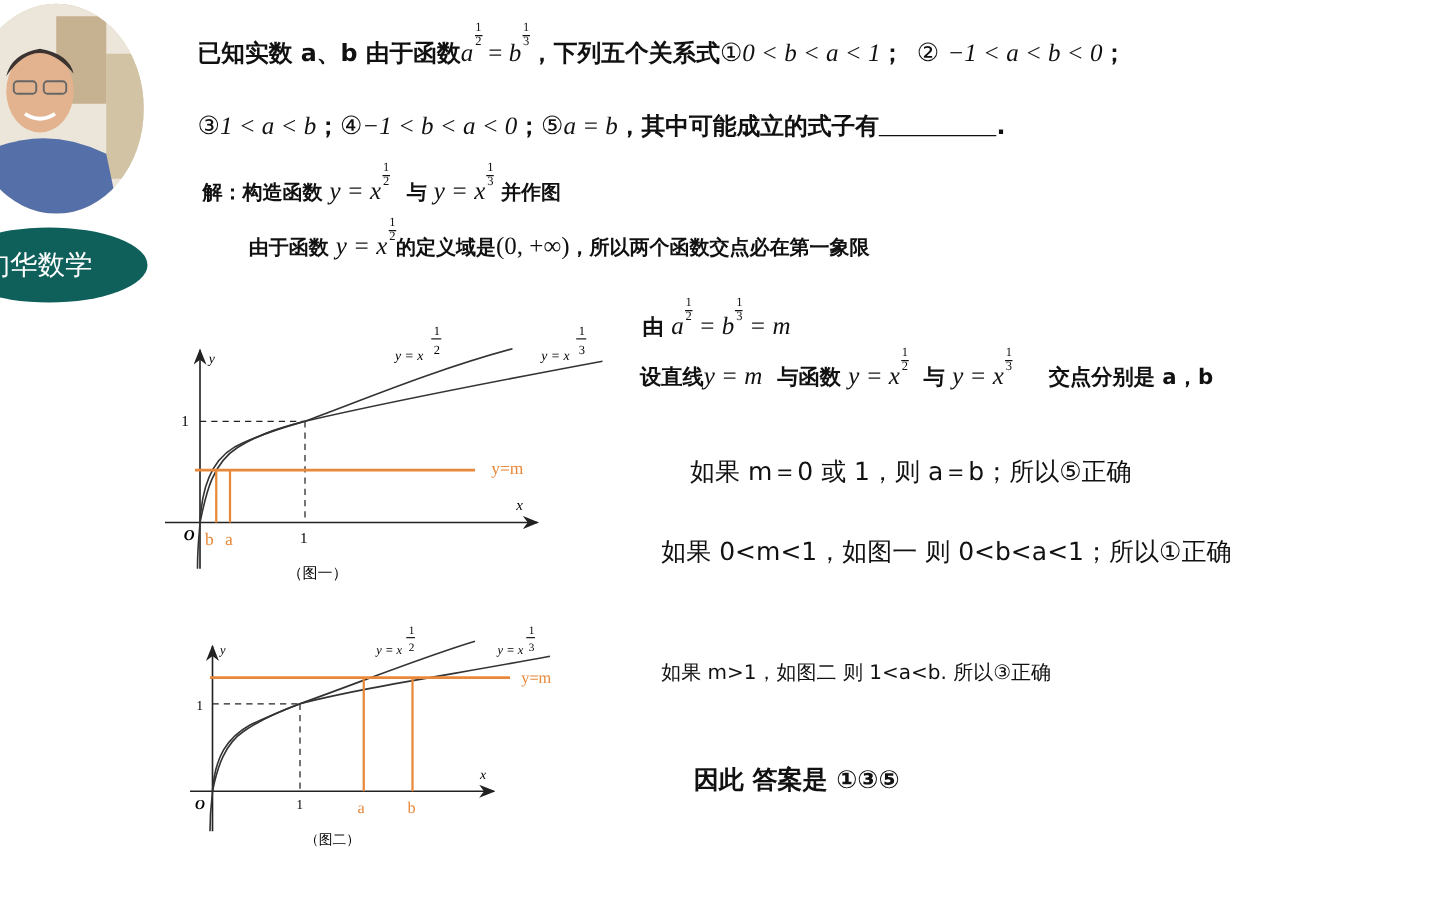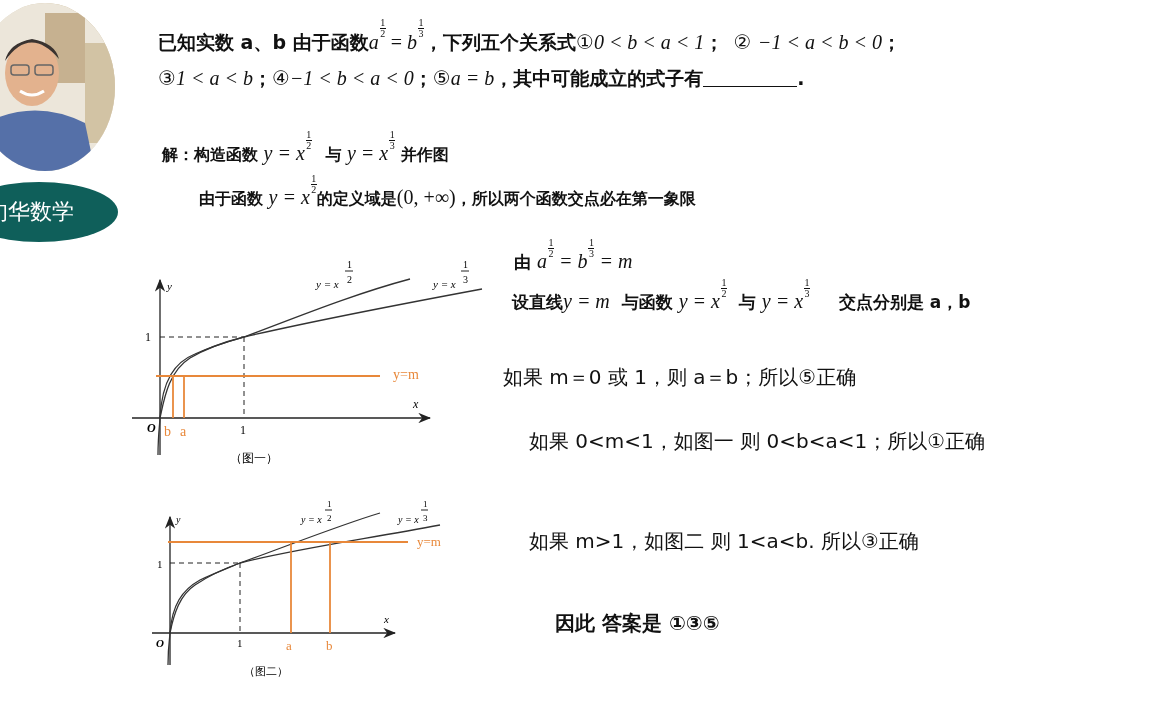--- a/index.html
+++ b/index.html
@@ -49,21 +49,21 @@
         <span>1</span>
         <span class="bar"></span>
         <span>2</span>
       </span><span class="num"> = </span><span>b</span><span class="frac">
         <span>1</span>
         <span class="bar"></span>
         <span>3</span>
       </span></span><span>，下列五个关系式</span><span class="circ">①</span><span class="math big">0 &lt; b &lt; a &lt; 1</span><span>；</span><span class="circ" style="margin-left:10px">②</span>
   <span class="math big">−1 &lt; a &lt; b &lt; 0</span><span>；</span>
 </div>
-<div class="abs line cn" style="left:158px;top:66px;">
+<div class="abs line cn" style="left:158px;top:88px;">
   <span class="circ">③</span><span class="math big">1 &lt; a &lt; b</span><span>；</span><span class="circ">④</span><span class="math big">−1 &lt; b &lt; a &lt; 0</span><span>；</span><span class="circ">⑤</span><span class="math big">a = b</span><span>，其中可能成立的式子有</span><span class="blank"></span><span>.</span>
 </div>
 
 <div class="abs sol cn" style="left:162px;top:142px;">
   <span>解：构造函数</span>
   <span class="math big"><span>y = x</span><span class="frac">
         <span>1</span>
         <span class="bar"></span>
         <span>2</span>
       </span></span>
@@ -169,16 +169,16 @@
       </span></span>
   <span style="margin-left:6px">与</span>
   <span class="math big"><span>y = x</span><span class="frac">
         <span>1</span>
         <span class="bar"></span>
         <span>3</span>
       </span></span>
   <span style="margin-left:23px">交点分别是 a，b</span>
 </div>
 
-<div class="abs" style="left:503px;top:364px;font-size:20px;white-space:nowrap;">如果 m＝0 或 1，则 a＝b；所以⑤正确</div>
+<div class="abs" style="left:552px;top:364px;font-size:20px;white-space:nowrap;">如果 m＝0 或 1，则 a＝b；所以⑤正确</div>
 <div class="abs" style="left:529px;top:428px;font-size:20px;white-space:nowrap;">如果 0&lt;m&lt;1，如图一 则 0&lt;b&lt;a&lt;1；所以①正确</div>
-<div class="abs" style="left:529px;top:528px;font-size:20px;white-space:nowrap;text-align:right;">如果 m&gt;1，如图二 则 1&lt;a&lt;b. 所以③正确</div>
+<div class="abs" style="left:529px;top:528px;font-size:16px;white-space:nowrap;text-align:right;">如果 m&gt;1，如图二 则 1&lt;a&lt;b. 所以③正确</div>
 <div class="abs" style="left:555px;top:610px;font-size:20px;white-space:nowrap;font-weight:bold;">因此 答案是 ①③⑤</div>
 
 </body></html>

